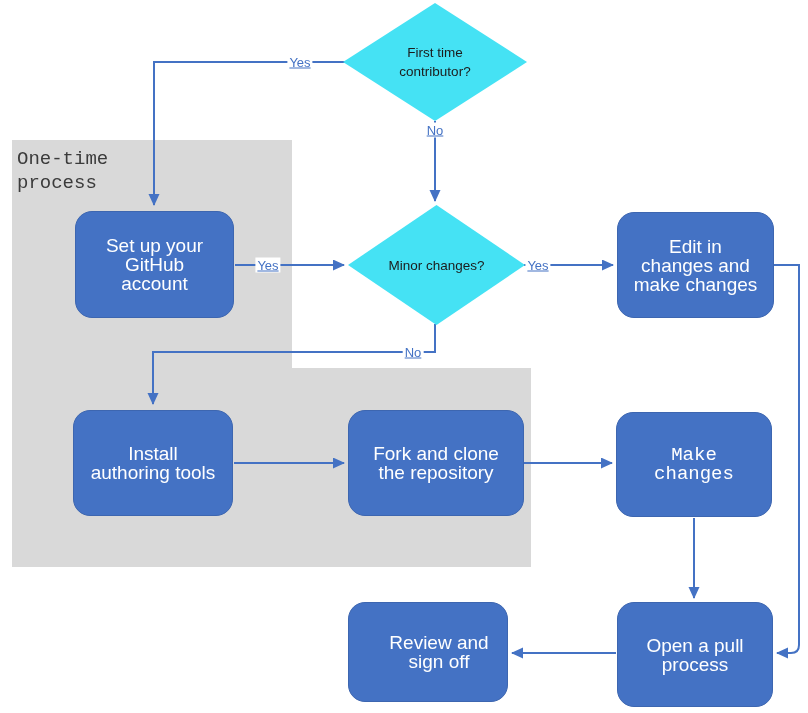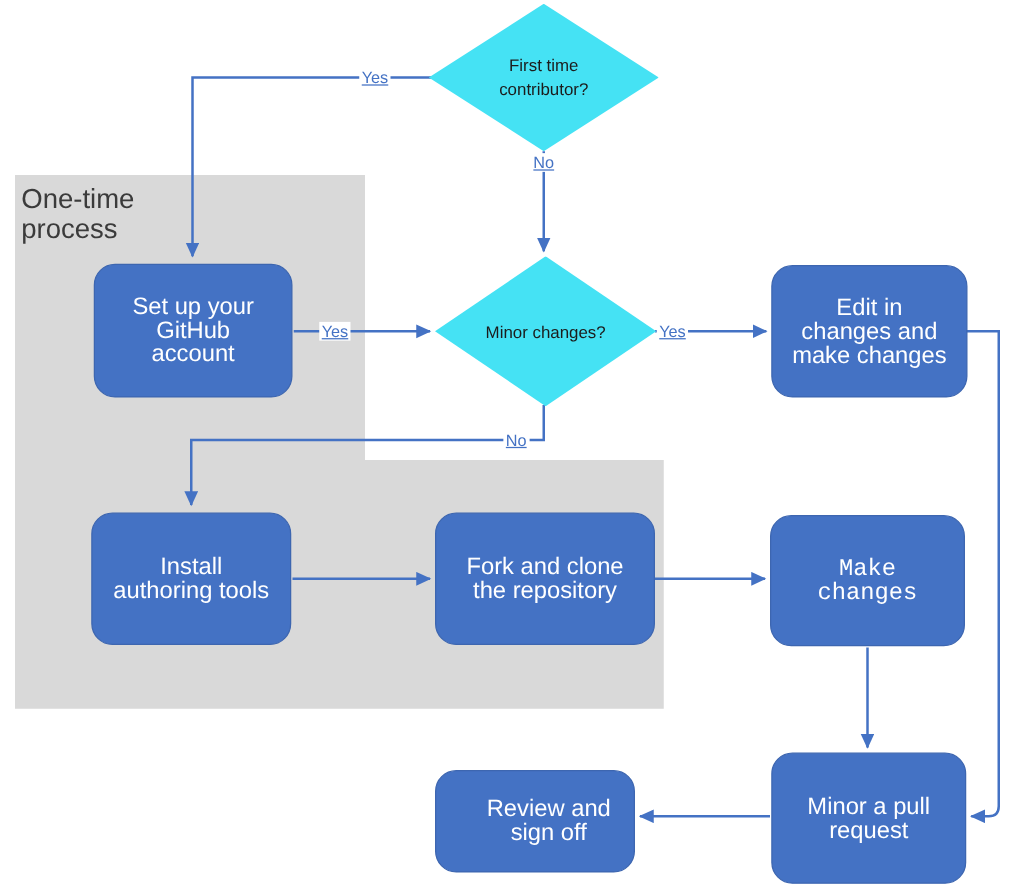--- a/index.html
+++ b/index.html
@@ -17,24 +17,25 @@
   }
   .region {
     position: absolute;
     background: var(--region-fill, #D9D9D9);
   }
   .region-label {
     position: absolute;
     left: 17px;
     top: 147px;
     width: 110px;
-    font-size: 22px;
+    font-size: 19px;
     line-height: 24px;
     color: var(--region-text, #3B3B3B);
     z-index: 3;
+    font-family: Liberation Mono, monospace;
   }
   svg.connectors {
     position: absolute;
     left: 0;
     top: 0;
     z-index: 2;
   }
   svg.connectors path.edge {
     fill: none;
     stroke: var(--arrow-color, #4472C4);
@@ -83,21 +84,21 @@
     text-decoration: underline;
   }
   
   #node-first-time   { left: 343px; top: 3px;   width: 184px; height: 118px; }
   #node-minor        { left: 348px; top: 205px; width: 177px; height: 120px; }
   #node-setup        { left: 75px;  top: 211px; width: 159px; height: 107px; }
   #node-edit         { left: 617px; top: 212px; width: 157px; height: 106px; }
   #node-install      { left: 73px;  top: 410px; width: 160px; height: 106px; }
   #node-fork         { left: 348px; top: 410px; width: 176px; height: 106px; }
   #node-make         { left: 616px; top: 412px; width: 156px; height: 105px; font-family: Liberation Mono, monospace; }
-  #node-review       { left: 348px; top: 616px; width: 160px; height: 82px; padding-left: 36px; }
+  #node-review       { left: 348px; top: 602px; width: 160px; height: 100px; padding-left: 36px; }
   #node-openpr       { left: 617px; top: 602px; width: 156px; height: 105px; }
   #region-top        { left: 12px;  top: 140px; width: 280px; height: 228px; }
   #region-bottom     { left: 12px;  top: 368px; width: 519px; height: 199px; }
   #label-ft-yes      { left: 300px; top: 62px; }
   #label-ft-no       { left: 435px; top: 130px; }
   #label-setup-yes   { left: 268px; top: 265px; }
   #label-minor-yes   { left: 538px; top: 265px; }
   #label-minor-no    { left: 413px; top: 352px; }
 </style>
 </head>
@@ -129,21 +130,21 @@
 
   <div class="node decision" id="node-first-time">First time contributor?</div>
   <div class="node decision" id="node-minor">Minor changes?</div>
 
   <div class="node process" id="node-setup">Set up your GitHub account</div>
   <div class="node process" id="node-edit">Edit in changes and make changes</div>
   <div class="node process" id="node-install">Install authoring tools</div>
   <div class="node process" id="node-fork">Fork and clone the repository</div>
   <div class="node process" id="node-make">Make changes</div>
   <div class="node process" id="node-review">Review and sign off</div>
-  <div class="node process" id="node-openpr">Minor a pull request</div>
+  <div class="node process" id="node-openpr">Open a pull process</div>
 
   <span class="edge-label" id="label-ft-yes">Yes</span>
   <span class="edge-label" id="label-ft-no">No</span>
   <span class="edge-label" id="label-setup-yes">Yes</span>
   <span class="edge-label" id="label-minor-yes">Yes</span>
   <span class="edge-label" id="label-minor-no">No</span>
 
 </div>
 
 </body></html>

